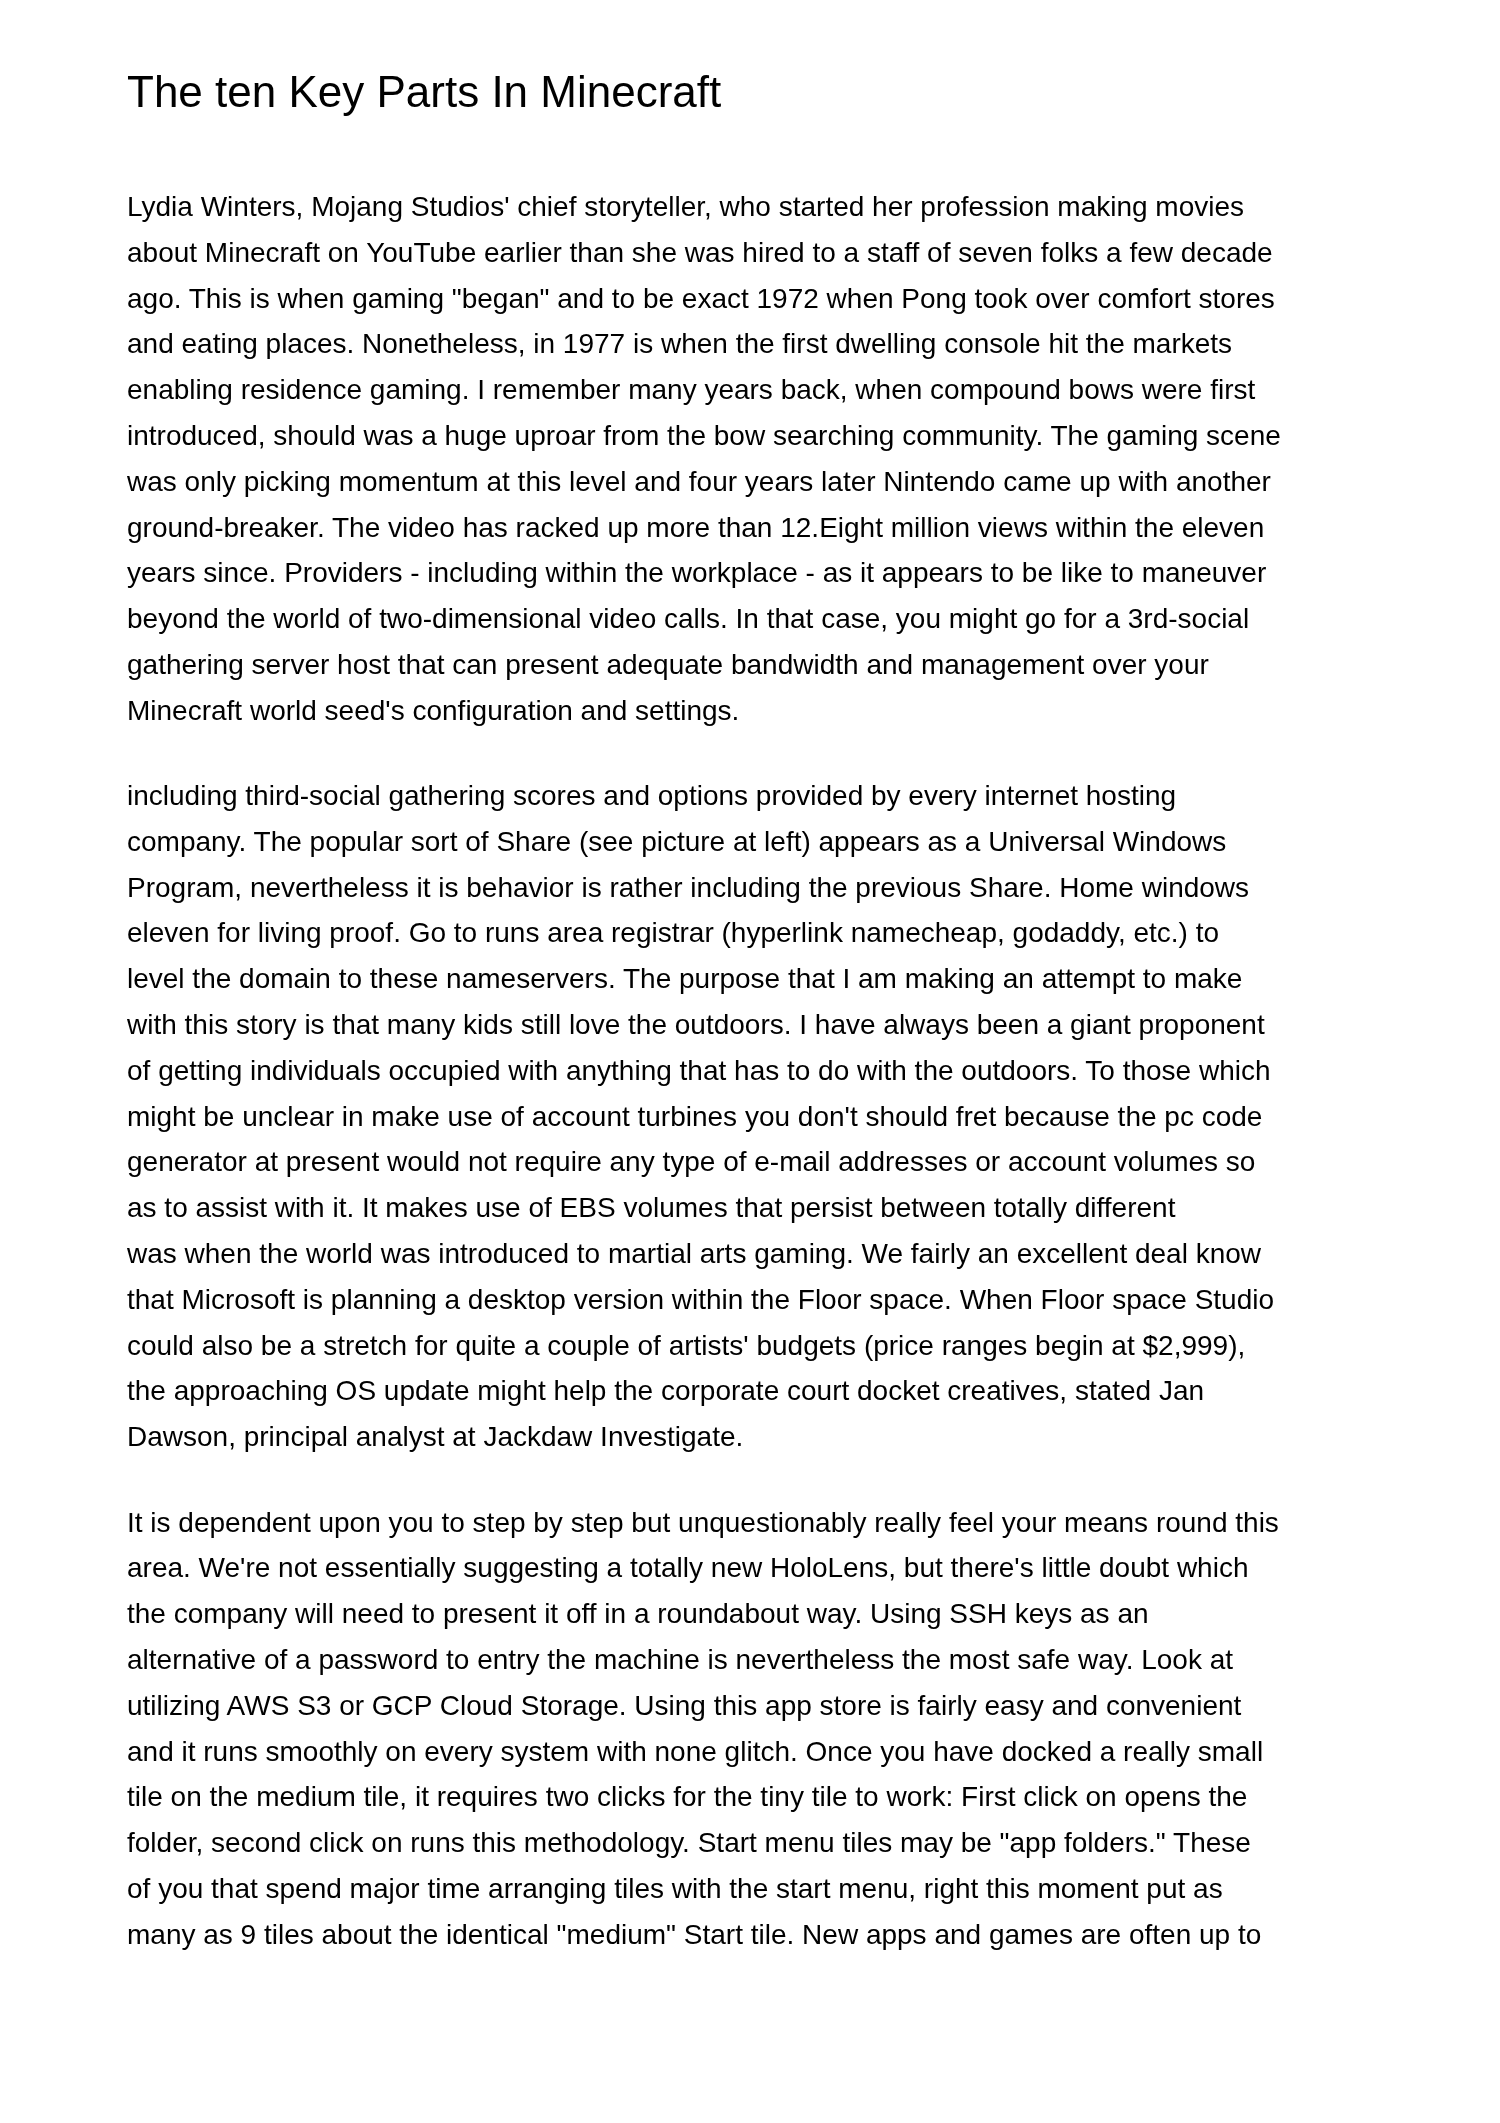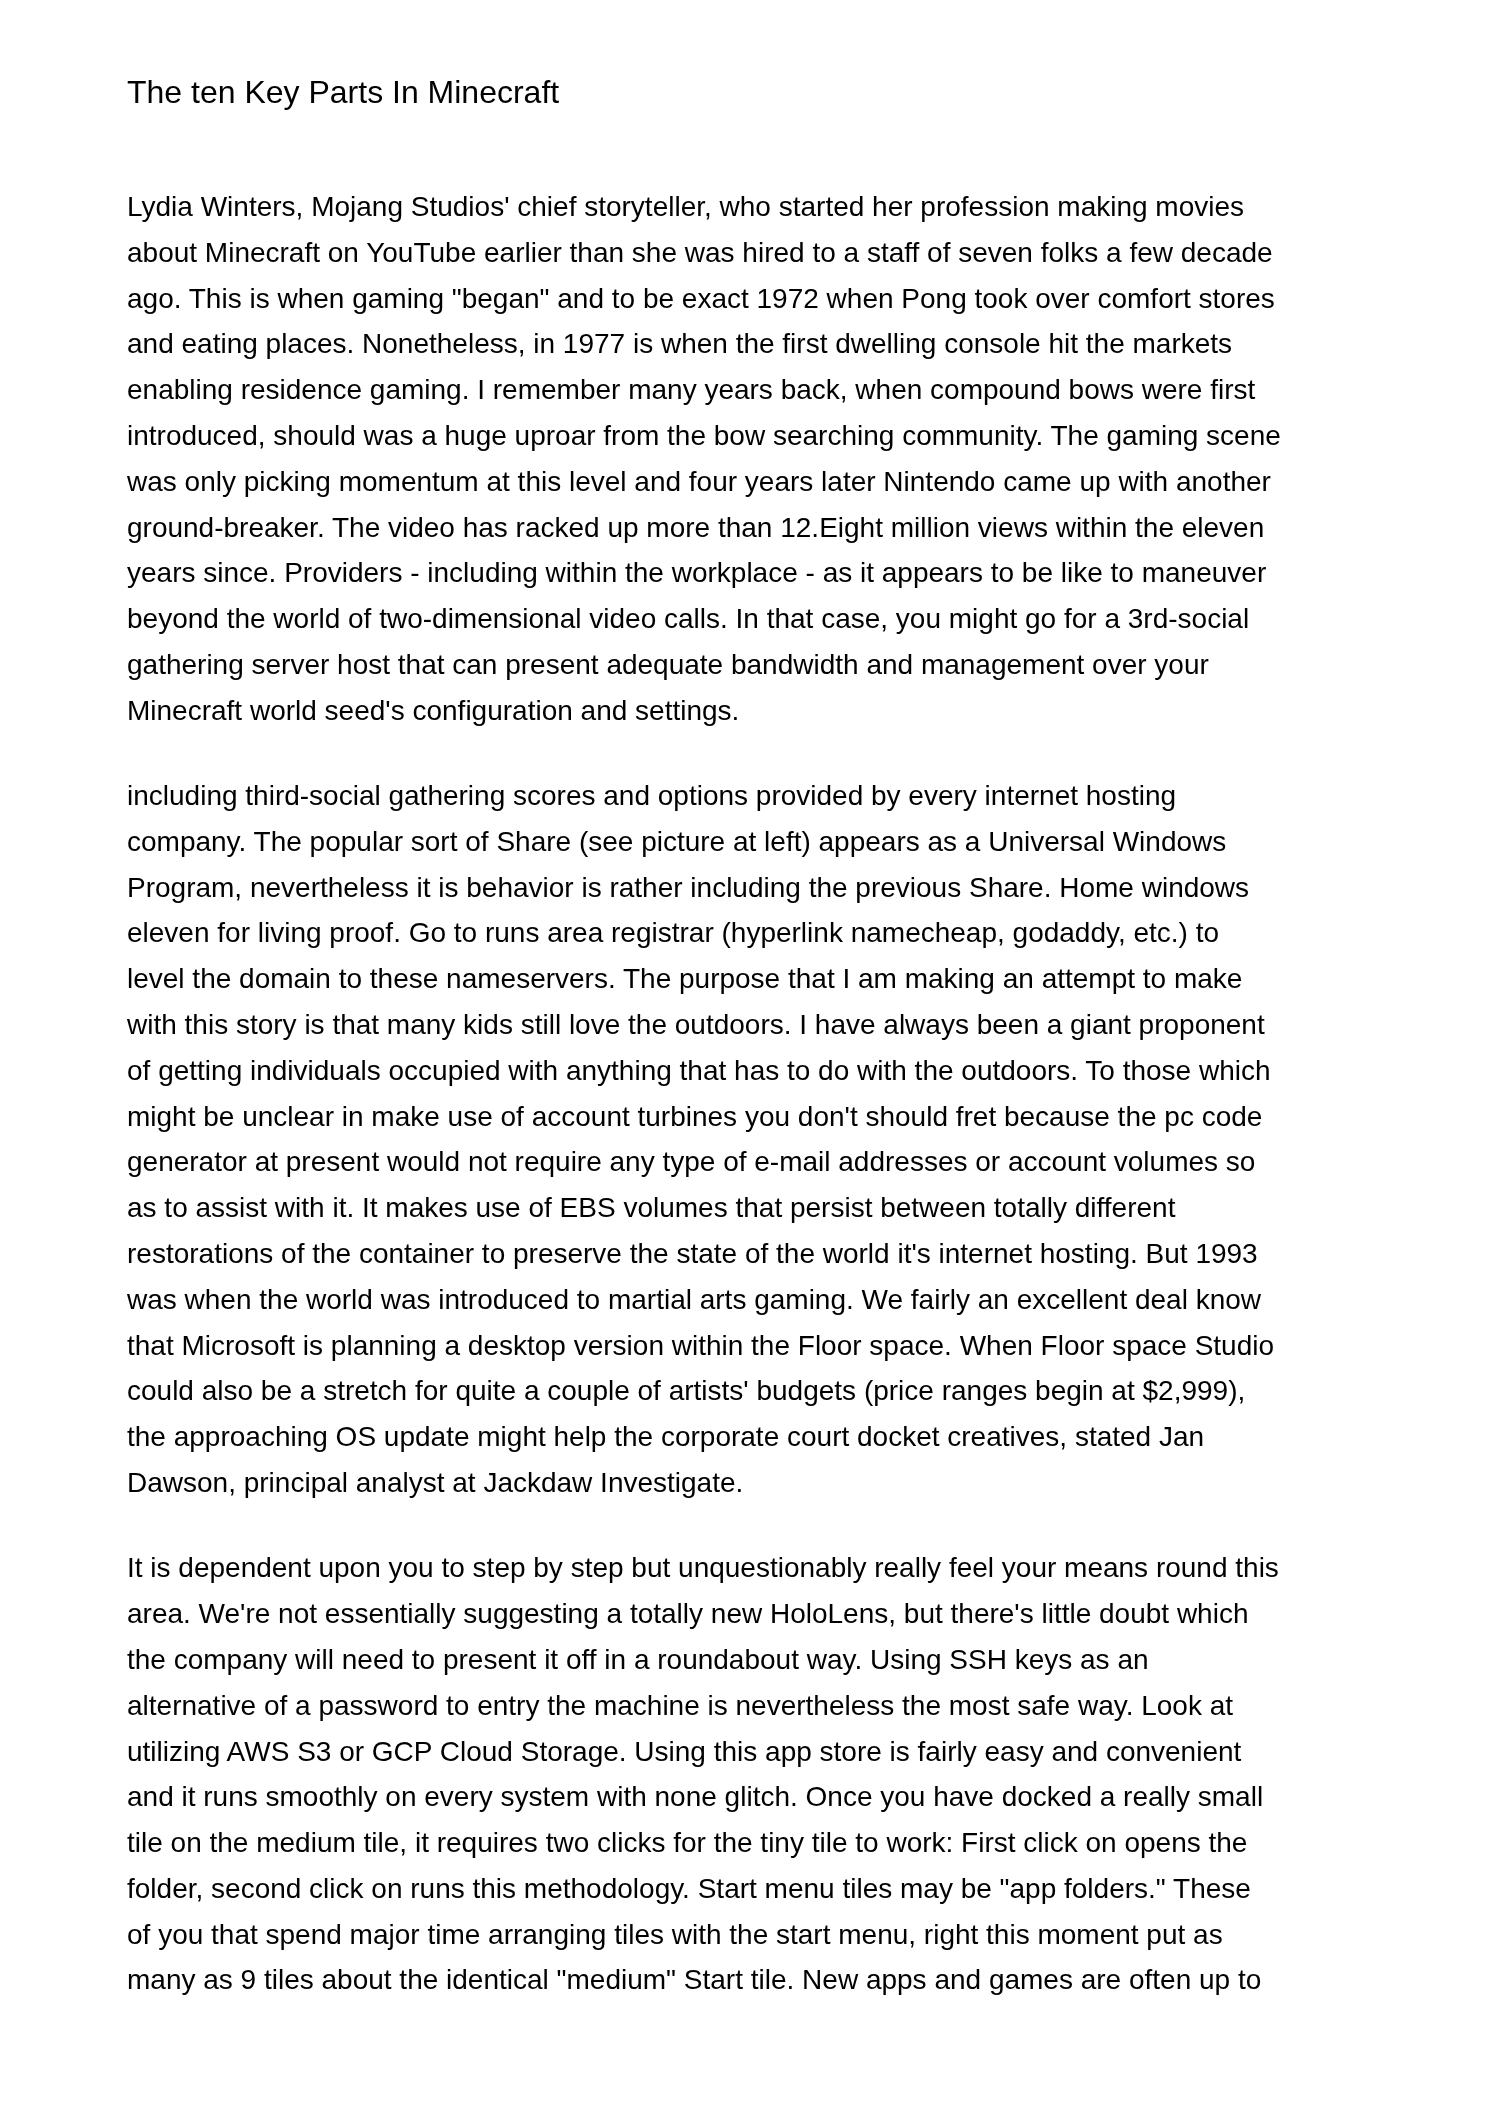--- a/index.html
+++ b/index.html
@@ -1,18 +1,18 @@
 <!DOCTYPE html>
 <html><head>
 <meta charset="utf-8">
 <style>
   html, body { margin: 0; padding: 0; background: #ffffff; }
   body { width: 1500px; height: 2123px; overflow: hidden; position: relative; color: #000000; font-family: "Liberation Sans", sans-serif; }
   .page { position: absolute; left: 127px; top: 0; width: 1280px; }
-  .title { position: absolute; left: 0; top: 64px; font-size: 32px; line-height: 56px; font-weight: normal; margin: 0; white-space: nowrap; letter-spacing: 0px; }
+  .title { position: absolute; left: 0; top: 64px; font-size: 44px; line-height: 56px; font-weight: normal; margin: 0; white-space: nowrap; letter-spacing: 0px; }
   .content { position: absolute; left: 0; top: 184px; width: 1280px; }
   .para { margin: 0 0 39.5px 0; font-size: 28px; line-height: 45.8px; }
   .line { display: block; white-space: nowrap; }
 </style>
 </head>
 <body>
 
 <div class="page">
   <h1 class="title">The ten Key Parts In Minecraft</h1>
   <div class="content">
@@ -34,21 +34,20 @@
       <span class="line">including third-social gathering scores and options provided by every internet hosting</span>
       <span class="line">company. The popular sort of Share (see picture at left) appears as a Universal Windows</span>
       <span class="line">Program, nevertheless it is behavior is rather including the previous Share. Home windows</span>
       <span class="line">eleven for living proof. Go to runs area registrar (hyperlink namecheap, godaddy, etc.) to</span>
       <span class="line">level the domain to these nameservers. The purpose that I am making an attempt to make</span>
       <span class="line">with this story is that many kids still love the outdoors. I have always been a giant proponent</span>
       <span class="line">of getting individuals occupied with anything that has to do with the outdoors. To those which</span>
       <span class="line">might be unclear in make use of account turbines you don't should fret because the pc code</span>
       <span class="line">generator at present would not require any type of e-mail addresses or account volumes so</span>
       <span class="line">as to assist with it. It makes use of EBS volumes that persist between totally different</span>
-      <span class="line">restorations of the container to preserve the state of the world it's internet hosting. But 1993</span>
       <span class="line">was when the world was introduced to martial arts gaming. We fairly an excellent deal know</span>
       <span class="line">that Microsoft is planning a desktop version within the Floor space. When Floor space Studio</span>
       <span class="line">could also be a stretch for quite a couple of artists' budgets (price ranges begin at $2,999),</span>
       <span class="line">the approaching OS update might help the corporate court docket creatives, stated Jan</span>
       <span class="line">Dawson, principal analyst at Jackdaw Investigate.</span>
     </p>
     <p class="para">
       <span class="line">It is dependent upon you to step by step but unquestionably really feel your means round this</span>
       <span class="line">area. We're not essentially suggesting a totally new HoloLens, but there's little doubt which</span>
       <span class="line">the company will need to present it off in a roundabout way. Using SSH keys as an</span>

